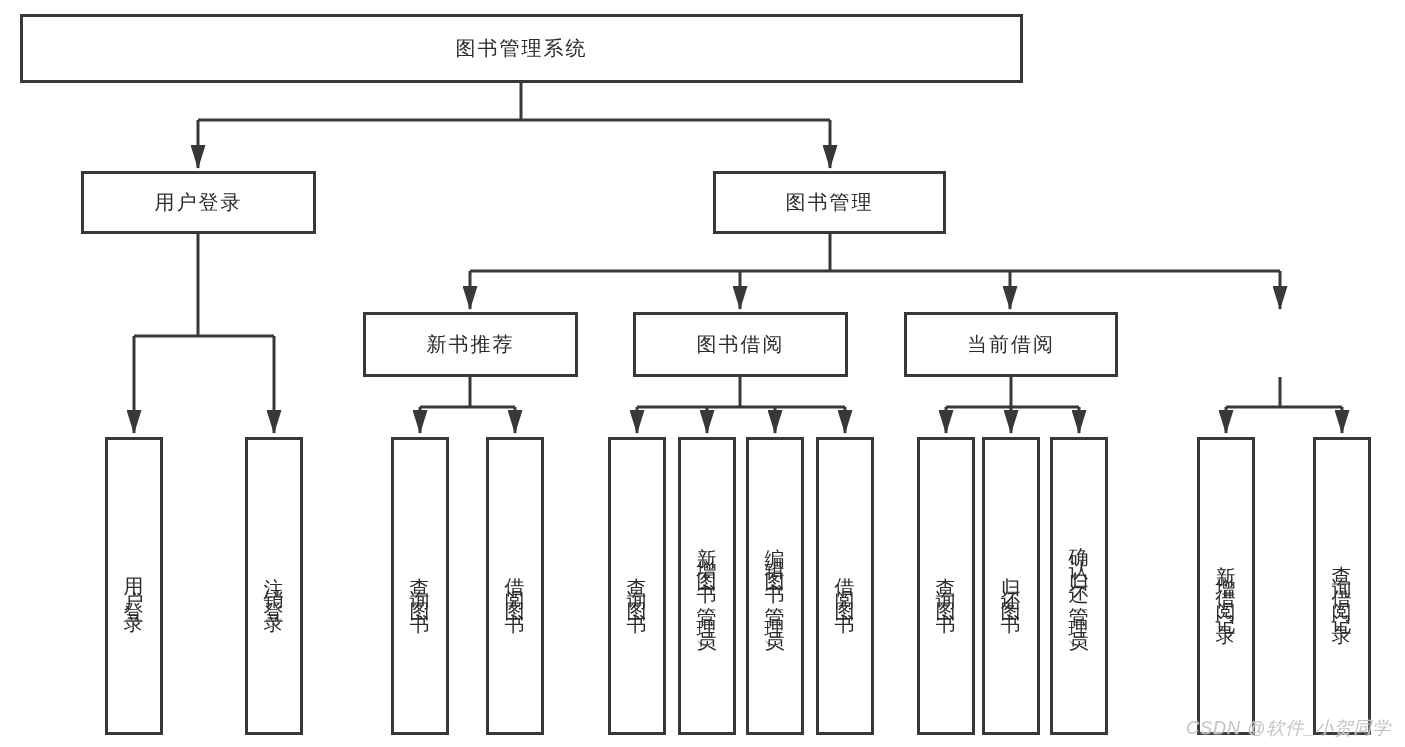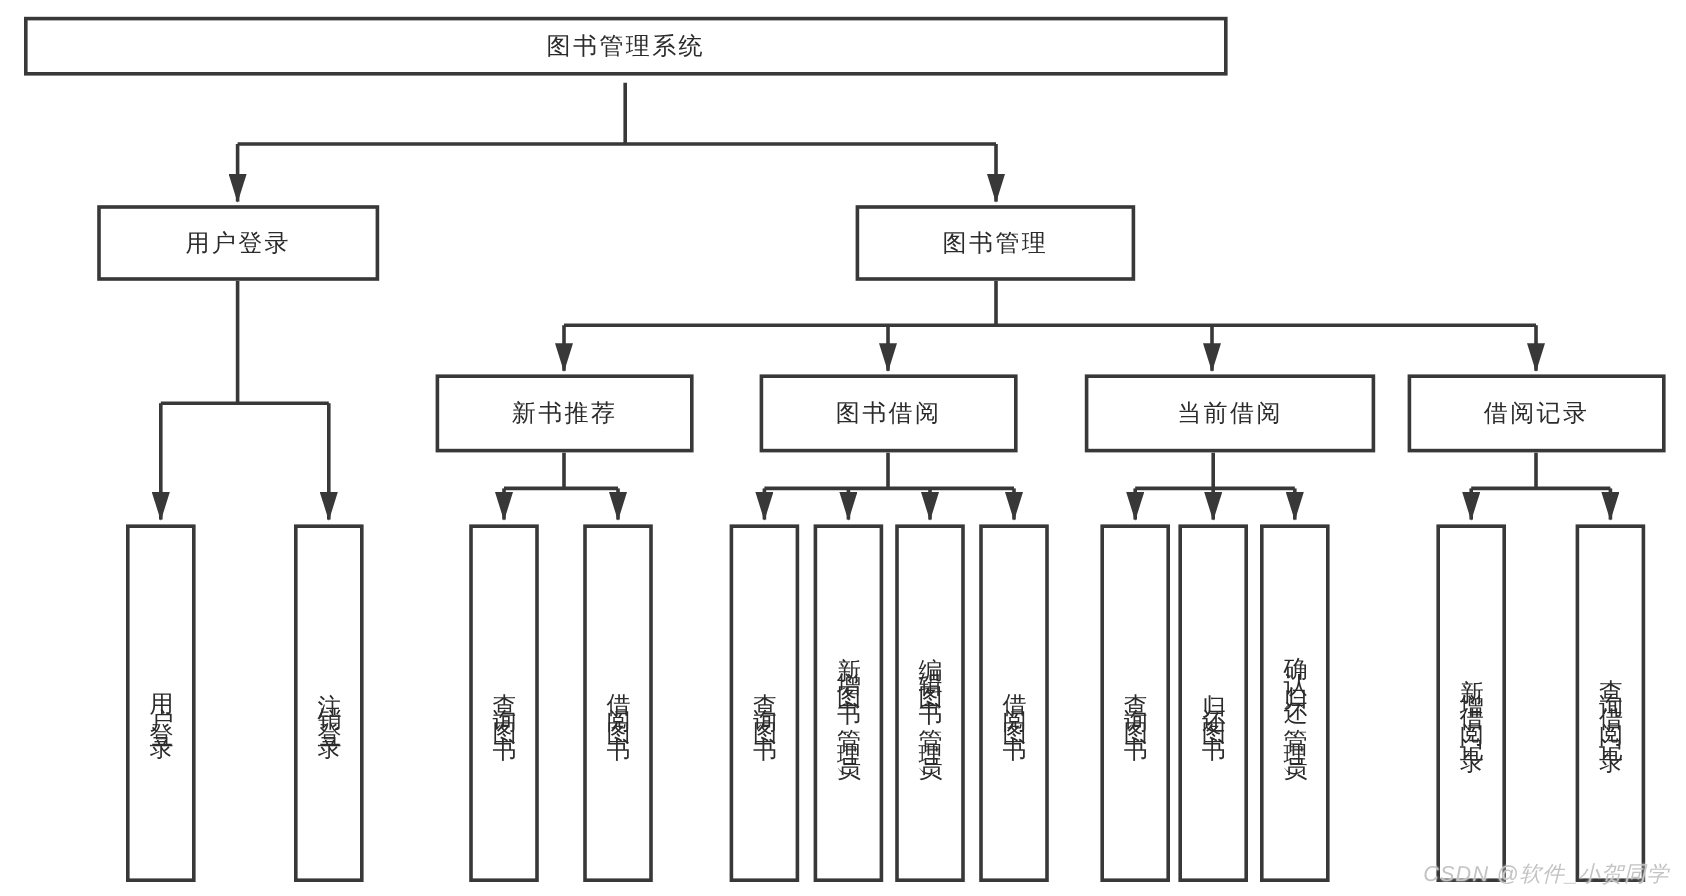--- a/index.html
+++ b/index.html
@@ -125,42 +125,39 @@
     <path class="wire" d="M1011,377 V407 M946,407 H1079"></path>
     <path class="wire" d="M946,407 V433" marker-end="url(#arrow)"></path>
     <path class="wire" d="M1011,407 V433" marker-end="url(#arrow)"></path>
     <path class="wire" d="M1079,407 V433" marker-end="url(#arrow)"></path>
 
     <path class="wire" d="M1280,377 V407 M1226,407 H1342"></path>
     <path class="wire" d="M1226,407 V433" marker-end="url(#arrow)"></path>
     <path class="wire" d="M1342,407 V433" marker-end="url(#arrow)"></path>
   </svg>
 
-  <div class="hbox" style="left:20px; top:14px; width:1003px; height:49px;">
+  <div class="hbox" style="left:20px; top:14px; width:1003px; height:69px;">
     <span>图书管理系统</span>
   </div>
 
   <div class="hbox" style="left:81px; top:171px; width:235px; height:63px;">
     <span>用户登录</span>
   </div>
   <div class="hbox" style="left:713px; top:171px; width:233px; height:63px;text-align:right;">
     <span>图书管理</span>
   </div>
 
   <div class="hbox" style="left:633px; top:312px; width:215px; height:65px;">
     <span>图书借阅</span>
   </div>
   <div class="hbox" style="left:363px; top:312px; width:215px; height:65px;">
     <span>新书推荐</span>
   </div>
-  <div class="hbox" style="left:904px; top:312px; width:242px; height:65px;">
+  <div class="hbox" style="left:904px; top:312px; width:214px; height:65px;">
     <span>当前借阅</span>
-  </div>
-  <div class="hbox" style="left:1173px; top:312px; width:215px; height:65px;">
-    <span>借阅记录</span>
   </div>
 
   <div class="vbox" style="left:105px;">
     <span class="vlabel">用户登录</span>
   </div>
   <div class="vbox" style="left:245px;">
     <span class="vlabel">注销登录</span>
   </div>
 
   <div class="vbox" style="left:391px;">

